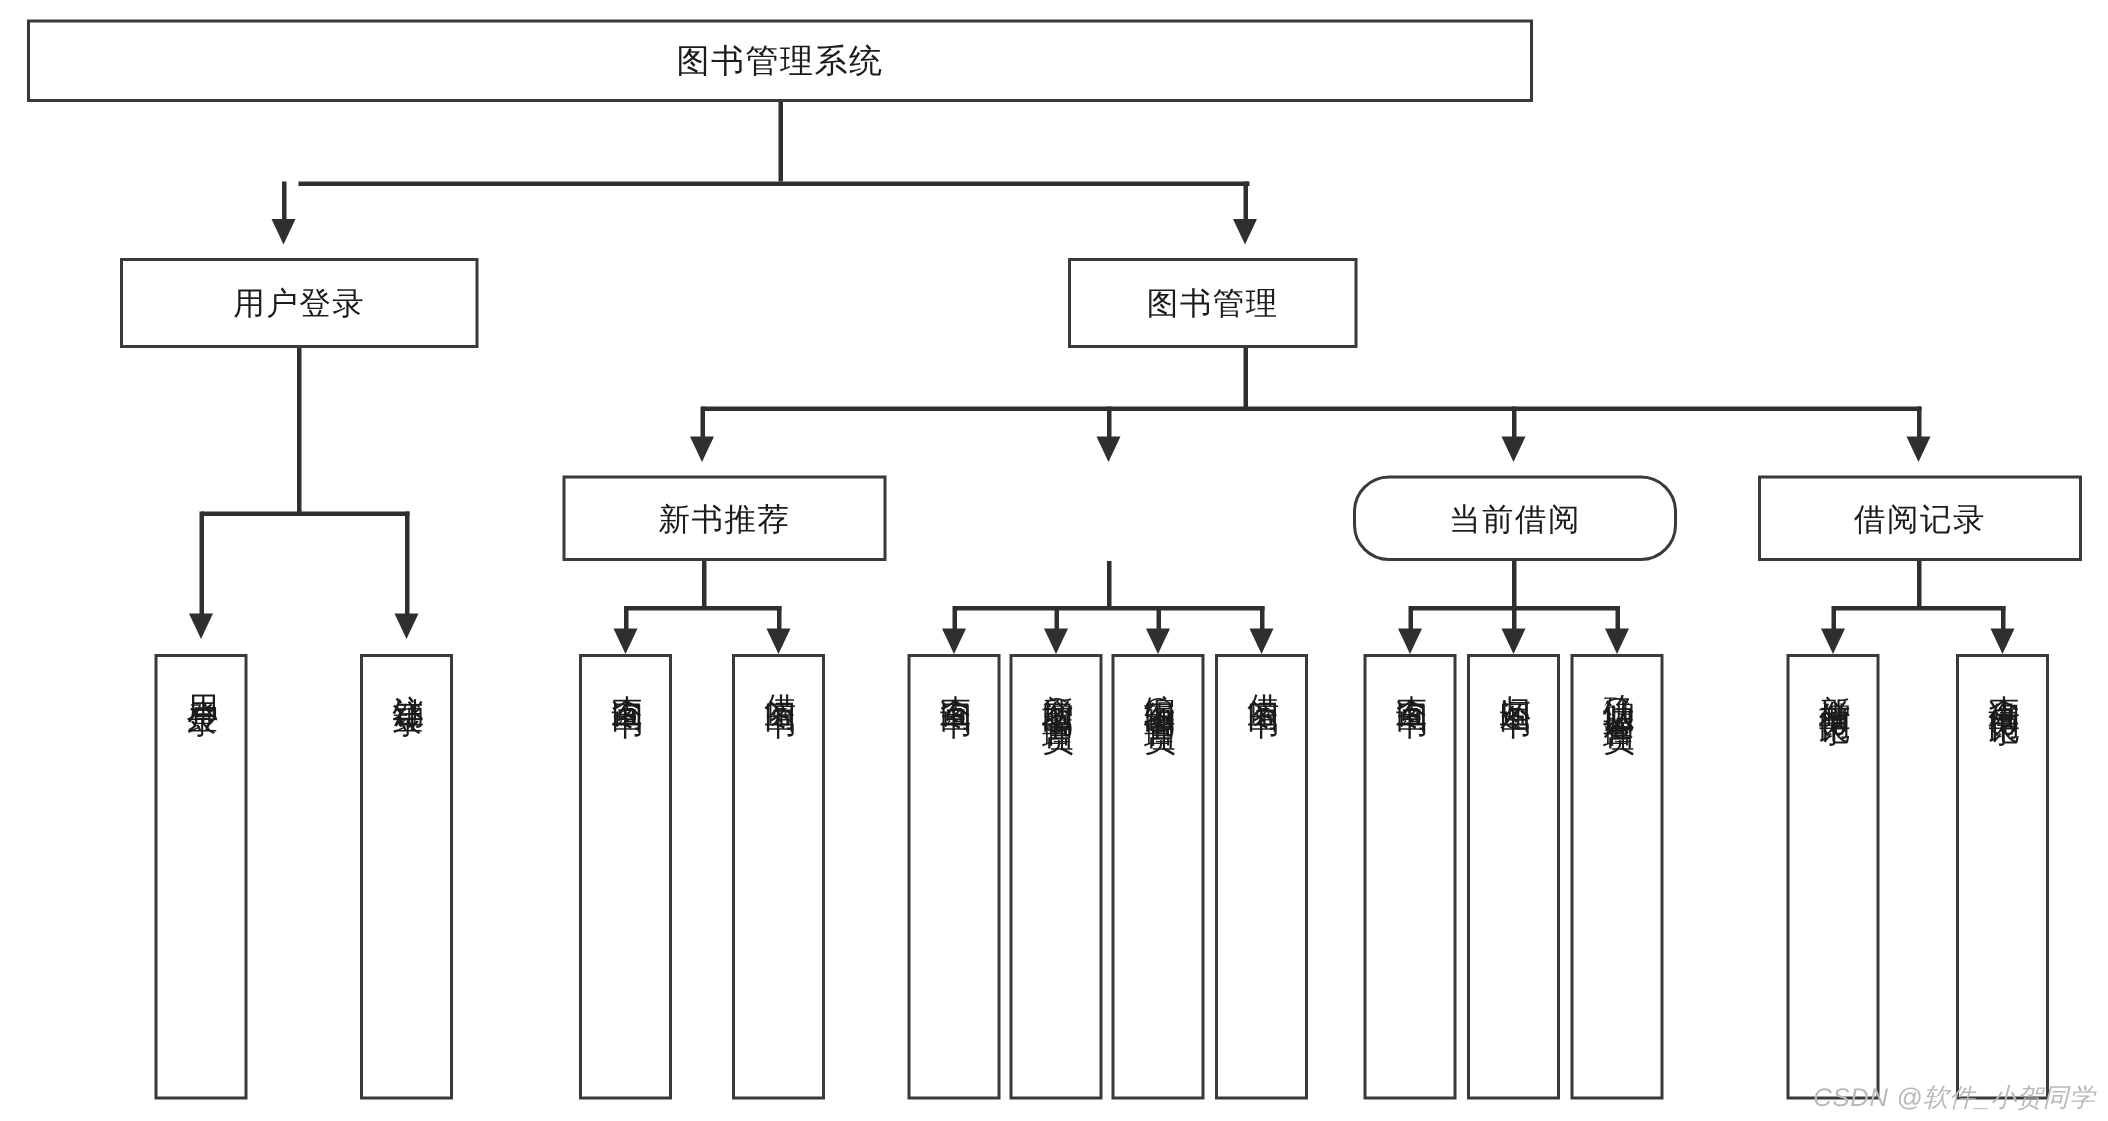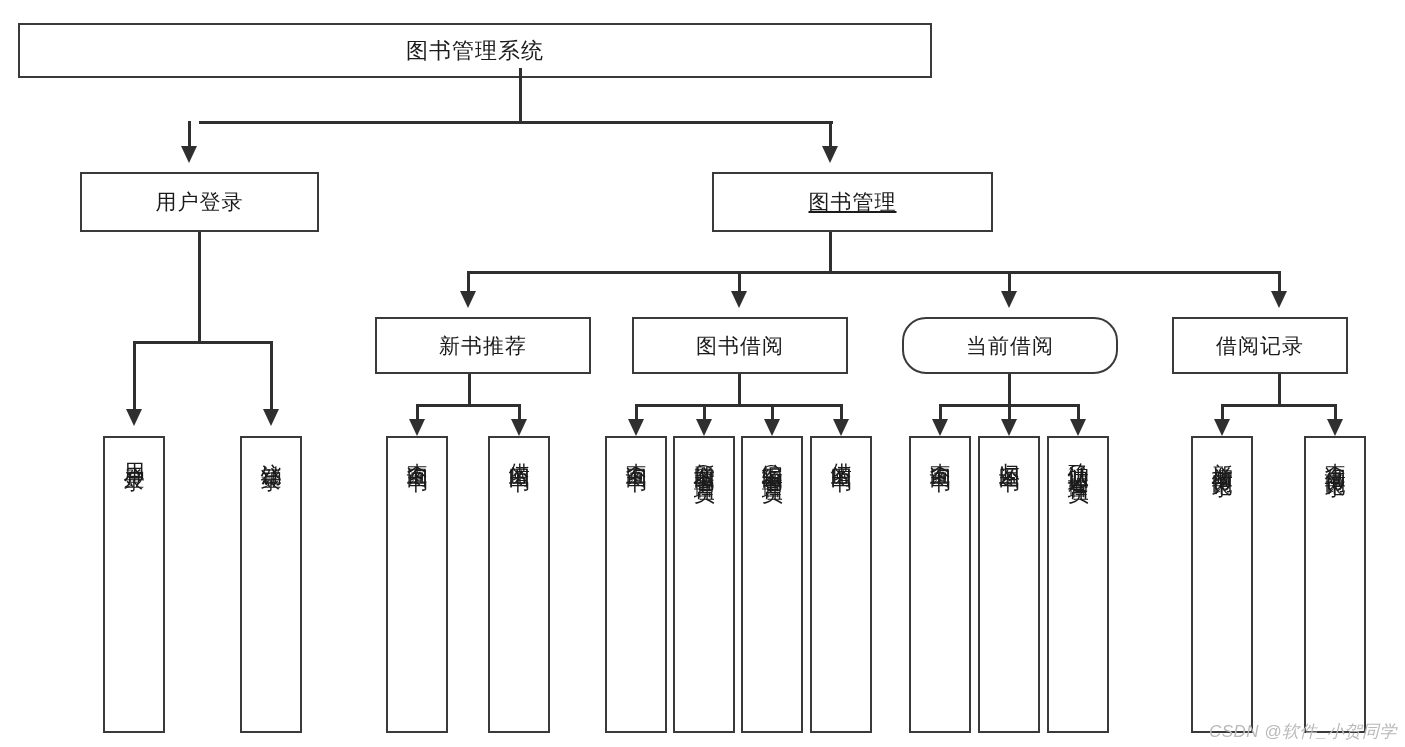--- a/index.html
+++ b/index.html
@@ -68,33 +68,33 @@
     letter-spacing:0.5px;
     pointer-events:none;
     font-style:italic;
   }
 </style>
 </head>
 <body>
 
 <div id="canvas">
 
-  <div class="node h root" style="left:18px;top:13px;width:914px;height:55px;margin-top:10px;">图书管理系统</div>
+  <div class="node h root" style="left:18px;top:13px;width:1004px;height:55px;">图书管理系统</div>
 
   <div class="ln v" style="left:519px;top:68px;width:3px;height:53px;"></div>
 
   <div class="ln h" style="left:199px;top:121px;width:634px;height:3px;"></div>
 
   <div class="ln v" style="left:188px;top:121px;width:3px;height:27px;"></div>
   <div class="arrow" style="left:181px;top:146px;"></div>
   <div class="ln v" style="left:829px;top:121px;width:3px;height:27px;"></div>
   <div class="arrow" style="left:822px;top:146px;"></div>
 
   <div class="node h" style="left:80px;top:172px;width:239px;height:60px;">用户登录</div>
-  <div class="node h" style="left:712px;top:172px;width:281px;height:60px;text-decoration:underline;">图书管理</div>
+  <div class="node h" style="left:712px;top:172px;width:193px;height:60px;">图书管理</div>
 
   <div class="ln v" style="left:198px;top:232px;width:3px;height:111px;"></div>
   <div class="ln h" style="left:134px;top:341px;width:139px;height:3px;"></div>
   <div class="ln v" style="left:133px;top:341px;width:3px;height:70px;"></div>
   <div class="arrow" style="left:126px;top:409px;"></div>
   <div class="ln v" style="left:270px;top:341px;width:3px;height:70px;"></div>
   <div class="arrow" style="left:263px;top:409px;"></div>
 
   <div class="ln v" style="left:829px;top:232px;width:3px;height:41px;"></div>
   <div class="ln h" style="left:468px;top:271px;width:813px;height:3px;"></div>
@@ -102,23 +102,22 @@
   <div class="ln v" style="left:467px;top:271px;width:3px;height:22px;"></div>
   <div class="arrow" style="left:460px;top:291px;"></div>
   <div class="ln v" style="left:738px;top:271px;width:3px;height:22px;"></div>
   <div class="arrow" style="left:731px;top:291px;"></div>
   <div class="ln v" style="left:1008px;top:271px;width:3px;height:22px;"></div>
   <div class="arrow" style="left:1001px;top:291px;"></div>
   <div class="ln v" style="left:1278px;top:271px;width:3px;height:22px;"></div>
   <div class="arrow" style="left:1271px;top:291px;"></div>
 
   <div class="node h" style="left:362px;top:317px;width:216px;height:57px;margin-left:13px;">新书推荐</div>
-  <div class="node h" style="left:632px;top:317px;width:216px;height:57px;">图书借阅</div>
   <div class="node h" style="left:902px;top:317px;width:216px;height:57px;border-radius:24px;">当前借阅</div>
-  <div class="node h" style="left:1172px;top:317px;width:176px;height:57px;">借阅记录</div>
+  <div class="node h" style="left:1172px;top:317px;width:216px;height:57px;">借阅记录</div>
 
   <div class="ln v" style="left:468px;top:374px;width:3px;height:32px;"></div>
   <div class="ln h" style="left:417px;top:404px;width:104px;height:3px;"></div>
   <div class="ln v" style="left:416px;top:404px;width:3px;height:18px;"></div>
   <div class="arrow" style="left:409px;top:419px;"></div>
   <div class="ln v" style="left:518px;top:404px;width:3px;height:18px;"></div>
   <div class="arrow" style="left:511px;top:419px;"></div>
 
   <div class="ln v" style="left:738px;top:374px;width:3px;height:32px;"></div>
   <div class="ln h" style="left:636px;top:404px;width:207px;height:3px;"></div>

